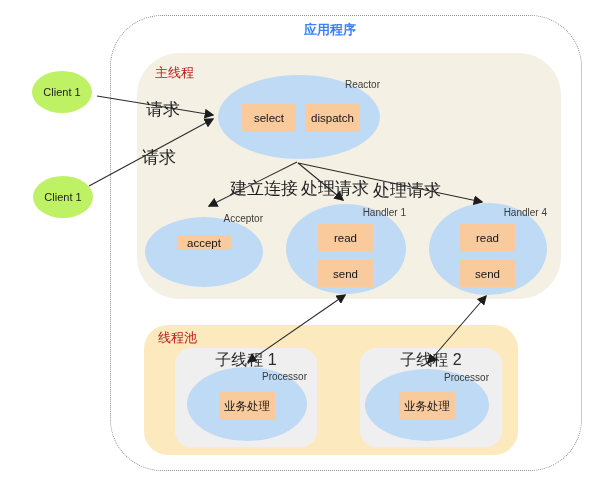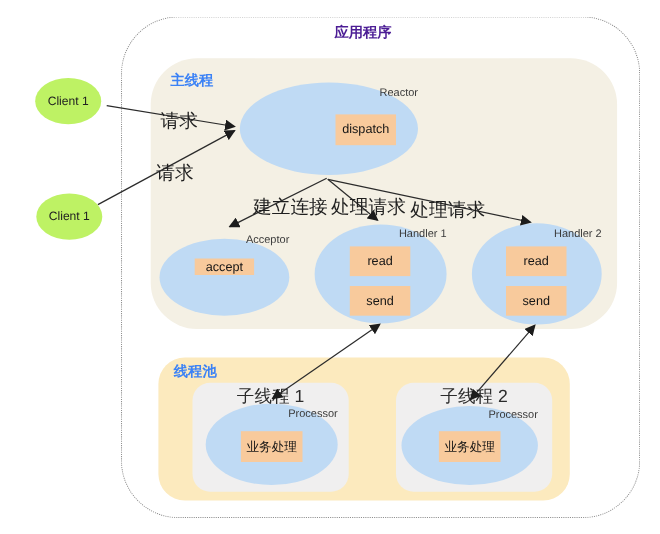--- a/index.html
+++ b/index.html
@@ -8,27 +8,27 @@
     font-family:"Liberation Sans","DejaVu Sans",sans-serif;color:#222;
   }
   .abs{position:absolute;}
   
   .outer-border{
     left:110px;top:15px;width:472px;height:456px;
     border:1.5px dotted #8f8f8f;border-radius:52px;box-sizing:border-box;
   }
   .app-title{
     left:110px;top:21px;width:440px;text-align:center;
-    font-size:13px;font-weight:bold;color:#4c1d95;
+    font-size:13px;font-weight:bold;color:#3b82f6;
   }
   
   .region-main{left:137px;top:53px;width:424px;height:246px;background:#F4F0E4;border-radius:42px;}
   .region-pool{left:144px;top:325px;width:374px;height:130px;background:#FCEABE;border-radius:24px;}
   .region-sub{background:#F0EFEF;border-radius:16px;width:142px;height:99px;top:348px;}
-  .region-label{font-size:13px;font-weight:bold;color:#3b82f6;}
+  .region-label{font-size:13px;font-weight:normal;color:#b91c1c;}
   .sub-label{font-size:16px;color:#2b2b2b;text-align:center;}
   
   .ellipse{background:#BFDAF4;border-radius:50%;}
   .client{background:#bef264;border-radius:50%;display:flex;align-items:center;justify-content:center;
           font-size:11px;color:#222;font-weight:500;}
   .node-label{font-size:10px;color:#3a3a3a;text-align:right;}
   .op-box{
     background:#F8CA9C;display:flex;align-items:center;justify-content:center;
     font-size:11.5px;font-weight:500;color:#151515;
   }
@@ -56,33 +56,34 @@
   <div class="abs op-box" style="left:219px;top:392px;width:56px;height:28px;">业务处理</div>
 
   <div class="abs region-sub" style="left:360px;"></div>
   <div class="abs sub-label" style="left:360px;top:350px;width:142px;">子线程 2</div>
   <div class="abs ellipse" style="left:365px;top:369px;width:124px;height:72px;"></div>
   <div class="abs node-label" style="left:365px;top:372px;width:124px;">Processor</div>
   <div class="abs op-box" style="left:399px;top:392px;width:56px;height:28px;">业务处理</div>
 
   <div class="abs ellipse" style="left:218px;top:75px;width:162px;height:84px;"></div>
   <div class="abs node-label" style="left:218px;top:79px;width:162px;">Reactor</div>
+  <div class="abs op-box" style="left:242px;top:104px;width:54px;height:28px;">select</div>
   <div class="abs op-box" style="left:305px;top:104px;width:55px;height:28px;">dispatch</div>
 
   <div class="abs ellipse" style="left:145px;top:217px;width:118px;height:70px;"></div>
   <div class="abs node-label" style="left:145px;top:213px;width:118px;">Acceptor</div>
   <div class="abs op-box" style="left:177px;top:235px;width:54px;height:15px;">accept</div>
 
   <div class="abs ellipse" style="left:286px;top:204px;width:120px;height:90px;"></div>
   <div class="abs node-label" style="left:286px;top:207px;width:120px;">Handler 1</div>
   <div class="abs op-box" style="left:318px;top:224px;width:55px;height:27px;">read</div>
   <div class="abs op-box" style="left:318px;top:260px;width:55px;height:27px;">send</div>
 
   <div class="abs ellipse" style="left:429px;top:203px;width:118px;height:92px;"></div>
-  <div class="abs node-label" style="left:429px;top:207px;width:118px;">Handler 2</div>
+  <div class="abs node-label" style="left:429px;top:207px;width:118px;">Handler 4</div>
   <div class="abs op-box" style="left:460px;top:224px;width:55px;height:27px;">read</div>
   <div class="abs op-box" style="left:460px;top:260px;width:55px;height:27px;">send</div>
 
   <div class="abs client" style="left:32px;top:71px;width:60px;height:42px;">Client 1</div>
   <div class="abs client" style="left:33px;top:176px;width:60px;height:42px;">Client 1</div>
 
   <svg class="abs wires" width="600" height="485" viewBox="0 0 600 485">
     <defs>
       <marker id="arr" viewBox="0 0 10 10" refX="8.5" refY="5" markerWidth="9" markerHeight="9" orient="auto-start-reverse">
         <path d="M0 0 L10 5 L0 10 z" fill="#1c1c1c"></path>

